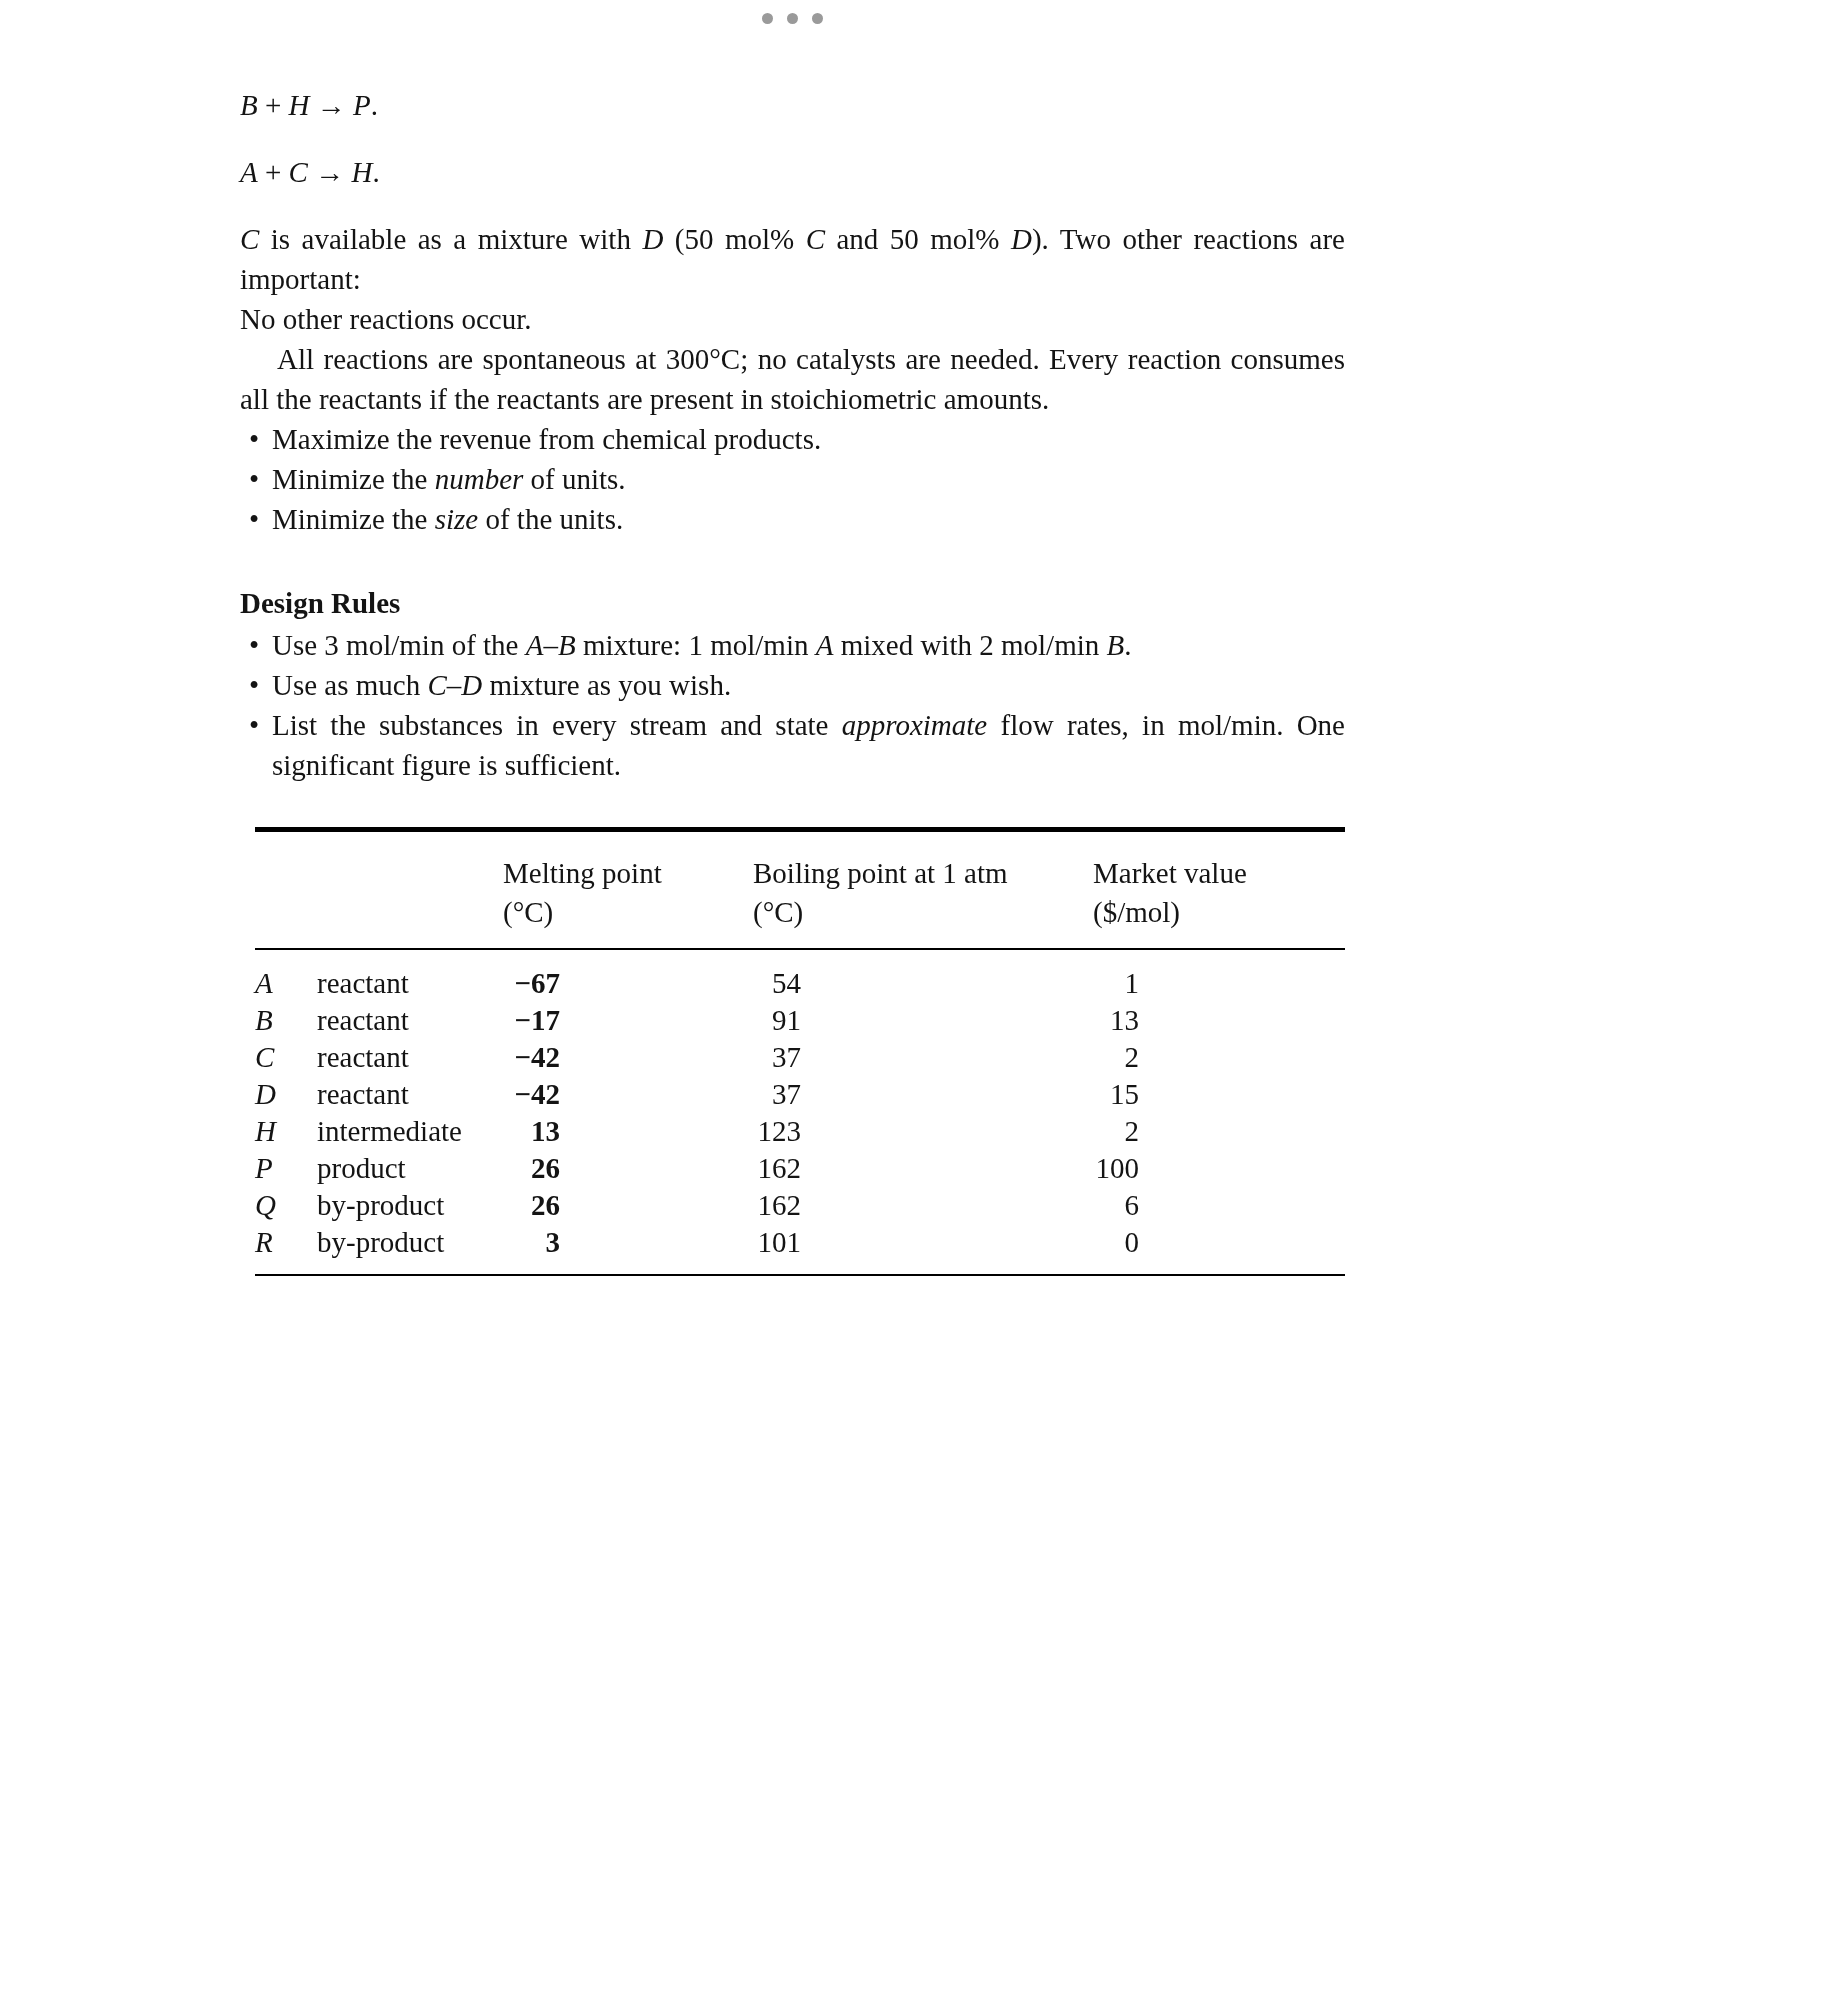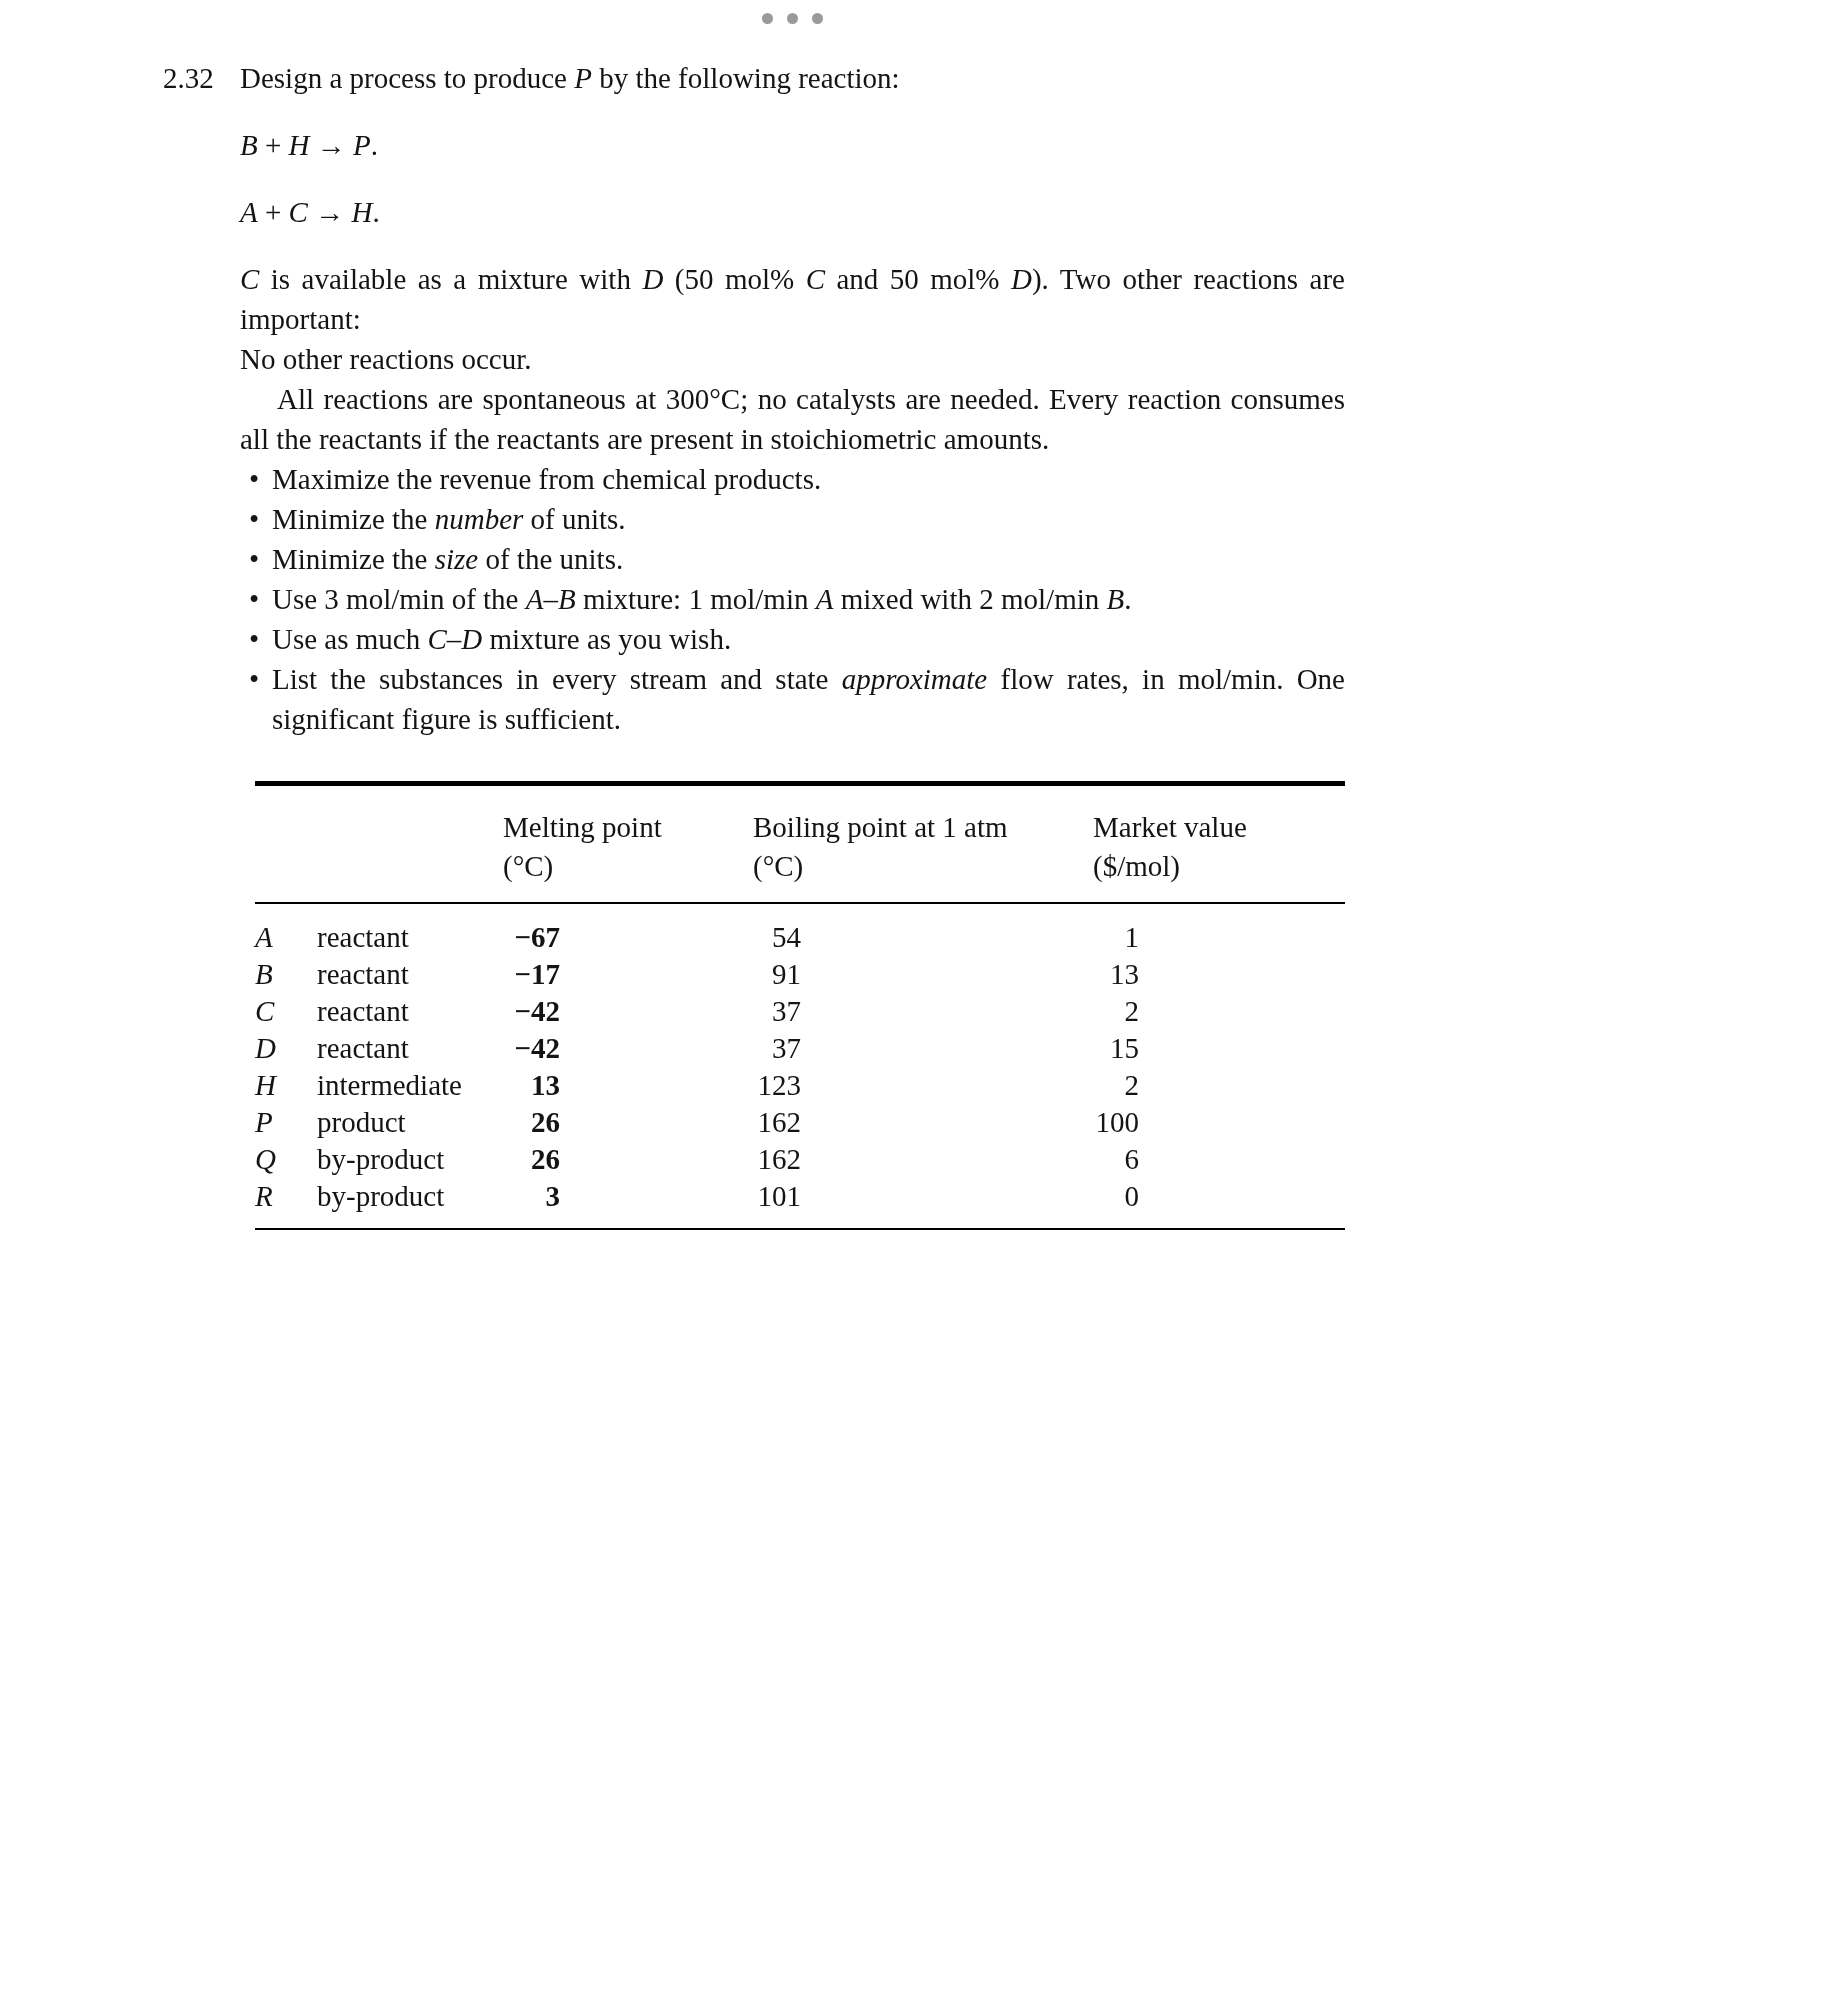--- a/index.html
+++ b/index.html
@@ -57,23 +57,20 @@
 <div class="page">
 
   <div class="dots">
     <span class="dot"></span>
     <span class="dot"></span>
     <span class="dot"></span>
   </div>
 
   <div class="content">
 
-    <p class="body prob-first">
-      <span class="prob-num">2.32</span>
-    <span>Design a process to produce </span><span class="it">P</span><span> by the following reaction:</span></p>
 
     <div class="eq"><span class="it">B</span><span> + </span><span class="it">H</span><span> → </span><span class="it">P</span><span>.</span></div>
 
 
     <div class="eq"><span class="it">A</span><span> + </span><span class="it">C</span><span> → </span><span class="it">H</span><span>.</span></div>
 
     <p class="body"><span class="it">C</span><span> is available as a mixture with </span><span class="it">D</span><span> (50 mol% </span><span class="it">C</span><span> and 50 mol% </span><span class="it">D</span><span>). Two other reactions are important:</span></p>
 
 
     <p class="body"><span>No other reactions occur.</span></p>
@@ -85,20 +82,21 @@
     </div>
     <div class="bullet">
       <span class="marker">•</span>
       <span class="btext"><span>Minimize the </span><span class="it">number</span><span> of units.</span></span>
     </div>
     <div class="bullet">
       <span class="marker">•</span>
       <span class="btext"><span>Minimize the </span><span class="it">size</span><span> of the units.</span></span>
     </div>
 
+    <div class="heading">Design Rules</div>
     <div class="bullet">
       <span class="marker">•</span>
       <span class="btext"><span>Use 3 mol/min of the </span><span class="it">A</span><span>–</span><span class="it">B</span><span> mixture: 1 mol/min </span><span class="it">A</span><span> mixed with 2 mol/min </span><span class="it">B</span><span>.</span></span>
     </div>
     <div class="bullet">
       <span class="marker">•</span>
       <span class="btext"><span>Use as much </span><span class="it">C</span><span>–</span><span class="it">D</span><span> mixture as you wish.</span></span>
     </div>
     <div class="bullet">
       <span class="marker">•</span>

